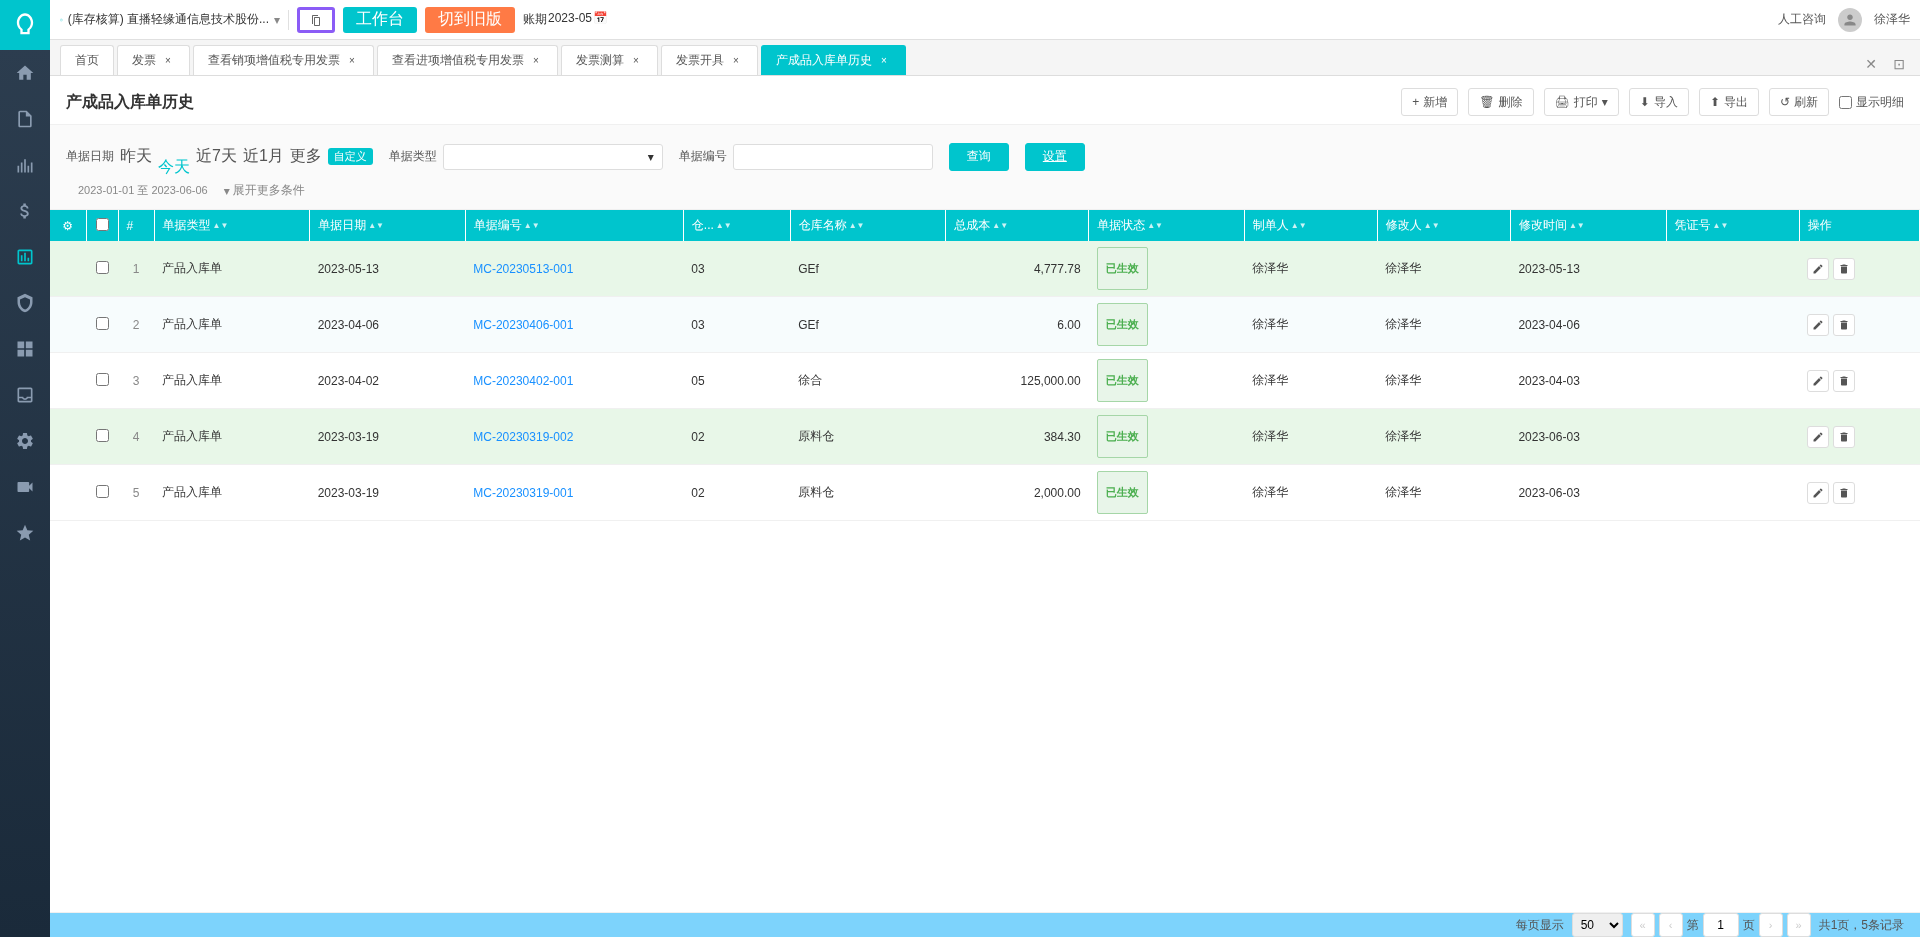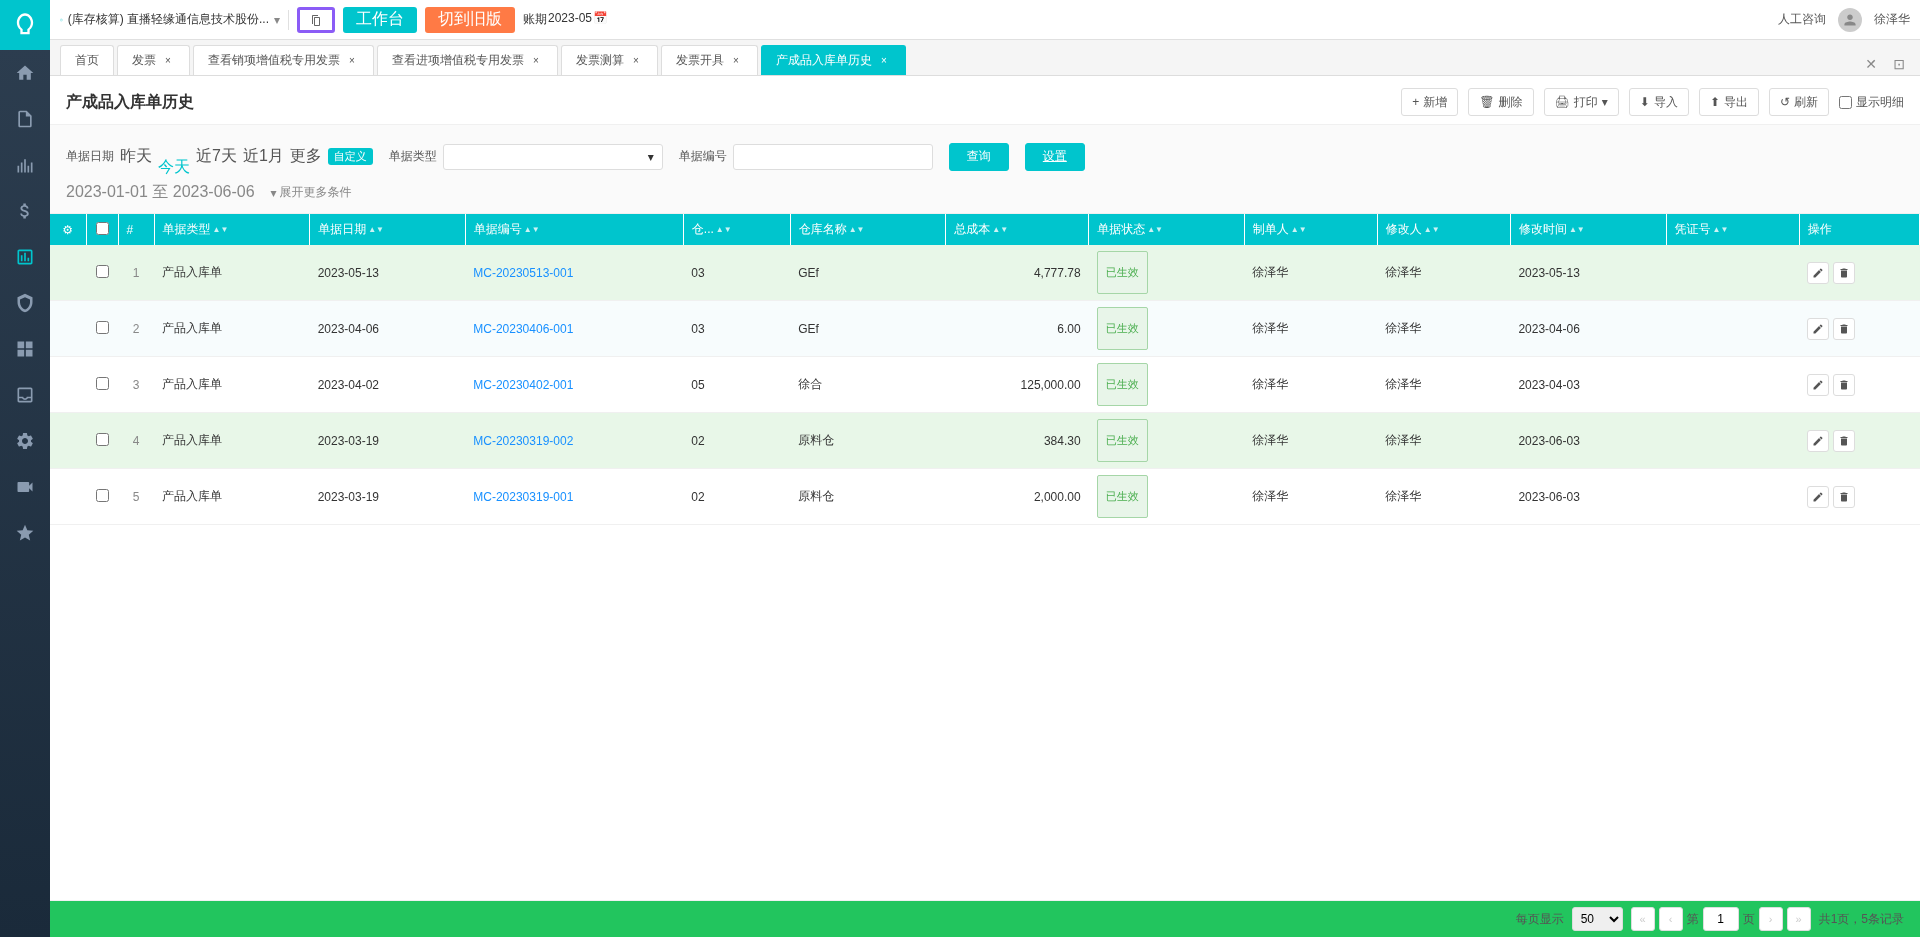--- a/index.html
+++ b/index.html
@@ -49,50 +49,50 @@
     .checkbox-label { display: flex; align-items: center; gap: 4px; font-size: 12px; color: #555; }
 
     
     .filter-area { padding: 10px 16px; background: #fafafa; border-bottom: 1px solid #f0f0f0; flex-shrink: 0; }
     .filter-row { display: flex; align-items: center; gap: 16px; flex-wrap: wrap; }
     .filter-group { display: flex; align-items: center; gap: 6px; }
     .filter-label { color: #555; white-space: nowrap; font-size: 12px; }
     .filter-link { color: #555; cursor: pointer; font-size: 16px; text-decoration: none; }
     .filter-link.active { color: #00c5cd; margin-top: 22px; }
     .filter-tag { background: #00c5cd; color: #fff; padding: 1px 6px; border-radius: 3px; font-size: 11px; cursor: pointer; }
-    .filter-date-range { color: #888; font-size: 16px; }
+    .filter-date-range { color: #888; font-size: 11px; margin-left: 12px; }
     .filter-input { height: 26px; border: 1px solid #ddd; border-radius: 3px; padding: 0 8px; font-size: 12px; color: #333; outline: none; width: 180px; }
     .filter-select { height: 26px; border: 1px solid #ddd; border-radius: 3px; padding: 0 8px; font-size: 12px; color: #333; background: #fff; width: 220px; display: flex; align-items: center; justify-content: space-between; cursor: pointer; }
     .expand-btn { display: flex; align-items: center; gap: 3px; color: #888; cursor: pointer; font-size: 12px; }
 
     
     .table-container { flex: 1; overflow: auto; }
     table { width: 100%; border-collapse: collapse; }
     thead tr { background: #00c5cd; color: #fff; }
     thead th { padding: 7px 8px; font-size: 12px; font-weight: normal; white-space: nowrap; border-right: 1px solid rgba(255,255,255,0.2); text-align: left; position: sticky; top: 0; z-index: 2; }
     thead th:first-child { width: 40px; }
     tbody tr { border-bottom: 1px solid #f0f0f0; }
     tbody tr:nth-child(odd) { background: #fff; }
     tbody tr:nth-child(even) { background: #f7fcfd; }
     tbody tr.highlighted { background: #e8f7e8 !important; }
     tbody td { padding: 6px 8px; font-size: 12px; color: #333; white-space: nowrap; }
     tbody td.link { color: #1890ff; cursor: pointer; }
-    .status-badge { display: inline-flex; align-items: center; padding: 13px 8px; border-radius: 2px; font-size: 11px; }
+    .status-badge { display: inline-flex; align-items: center; padding: 13px 8px; border-radius: 2px; font-size: 11px; font-weight: bold; }
     .status-badge.active { background: #e8f5e9; color: #4caf50; border: 1px solid #a5d6a7; }
     .row-num { color: #888; text-align: center; }
     .op-btns { display: flex; gap: 4px; align-items: center; }
     .op-btn { width: 22px; height: 22px; border: 1px solid #ddd; border-radius: 3px; background: #fff; cursor: pointer; display: flex; align-items: center; justify-content: center; color: #555; }
 
     
     .table-footer { padding: 6px 16px; background: #fff; border-top: 1px solid #f0f0f0; display: flex; align-items: center; flex-shrink: 0; }
     .footer-total { display: flex; gap: 8px; align-items: center; font-size: 12px; color: #555; }
     .footer-total-val { color: #333; font-weight: normal; min-width: 200px; text-align: center; }
 
     
-    .pagination { padding: 6px 16px; background: #22c55e; border-top: 1px solid #f0f0f0; display: flex; align-items: center; justify-content: flex-end; gap: 8px; flex-shrink: 0; font-size: 12px; color: #555; }
+    .pagination { padding: 0 16px; background: #7dd3fc; border-top: 1px solid #f0f0f0; display: flex; align-items: center; justify-content: flex-end; gap: 8px; flex-shrink: 0; font-size: 12px; color: #555; }
     .page-size-select { height: 24px; border: 1px solid #ddd; border-radius: 3px; padding: 0 4px; font-size: 12px; }
     .page-nav { display: flex; align-items: center; gap: 4px; }
     .page-nav-btn { width: 24px; height: 24px; border: 1px solid #ddd; border-radius: 3px; background: #fff; cursor: pointer; display: flex; align-items: center; justify-content: center; color: #555; font-size: 11px; }
     .page-nav-btn.disabled { color: #ccc; cursor: not-allowed; }
     .page-input { width: 36px; height: 24px; border: 1px solid #ddd; border-radius: 3px; text-align: center; font-size: 12px; }
 
     .checkbox-cell { text-align: center; }
     .col-settings { text-align: center; cursor: pointer; }
 
     .th-content { display: flex; align-items: center; gap: 2px; }

